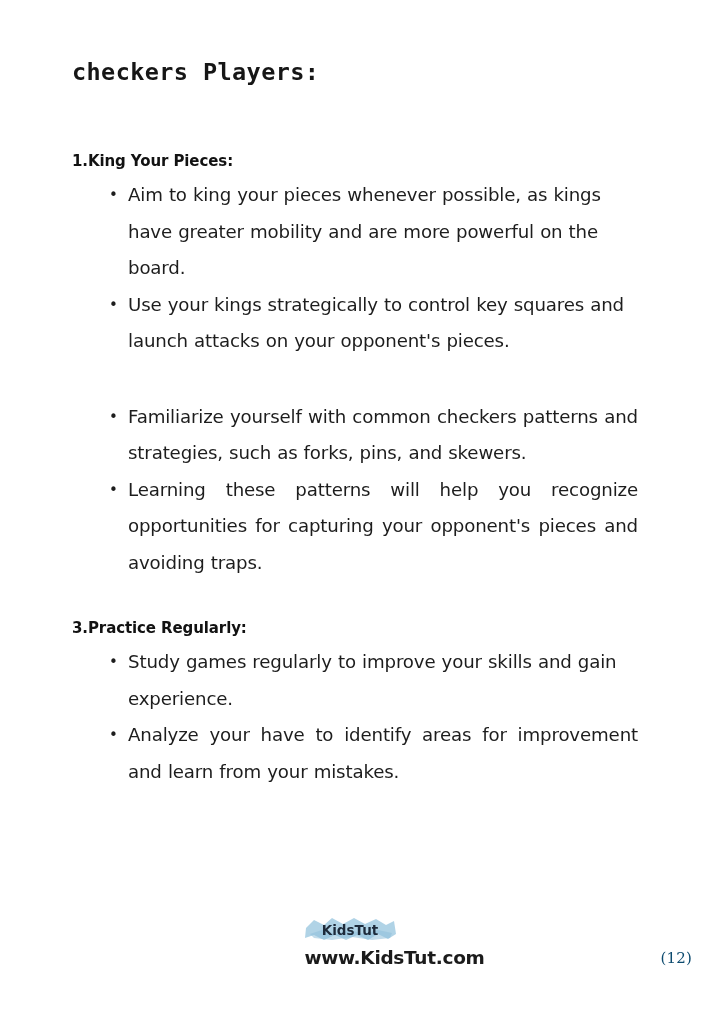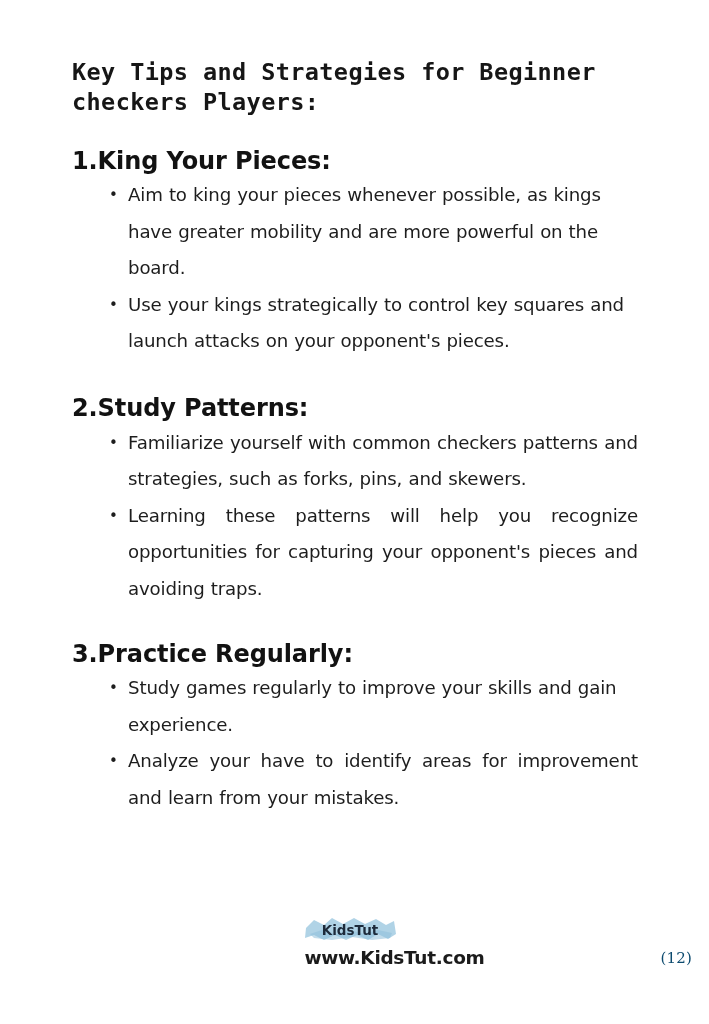--- a/index.html
+++ b/index.html
@@ -45,21 +45,21 @@
     width: 709px;
   }
 
   .section { margin: 0; }
 
   .section-heading {
     margin: 0;
     padding: 0 8px 0 72px;
     font-family: "DejaVu Sans", sans-serif;
     font-weight: bold;
-    font-size: 24px;
+    font-size: 15px;
     line-height: 26px;
     letter-spacing: -0.1px;
     color: #121212;
   }
 
   .bullets {
     list-style: none;
     margin: 0;
     padding: 0;
   }
@@ -148,42 +148,40 @@
     color: #0c4a6e;
     letter-spacing: 0.2px;
   }
 </style>
 </head>
 <body>
 
 <div class="page">
 
   <div class="doc-title">
-    <div>Key Tips and Strategies for Beginner</div>
     <div>checkers Players:</div>
   </div>
 
   <div class="content">
 
     <div class="section sec-1">
       <h2 class="section-heading">1.King Your Pieces:</h2>
       <ul class="bullets">
         <li class="bullet">
           <span class="dot">•</span>
           <span>Aim to king your pieces whenever possible, as kings have greater mobility and are more powerful on the board.</span>
         </li>
         <li class="bullet">
           <span class="dot">•</span>
           <span>Use your kings strategically to control key squares and launch attacks on your opponent's pieces.</span>
         </li>
       </ul>
     </div>
 
     <div class="section sec-2">
-      <h2 class="section-heading">2.Study Patterns:</h2>
       <ul class="bullets">
         <li class="bullet justify">
           <span class="dot">•</span>
           <span>Familiarize yourself with common checkers patterns and strategies, such as forks, pins, and skewers.</span>
         </li>
         <li class="bullet justify">
           <span class="dot">•</span>
           <span>Learning these patterns will help you recognize opportunities for capturing your opponent's pieces and avoiding traps.</span>
         </li>
       </ul>

